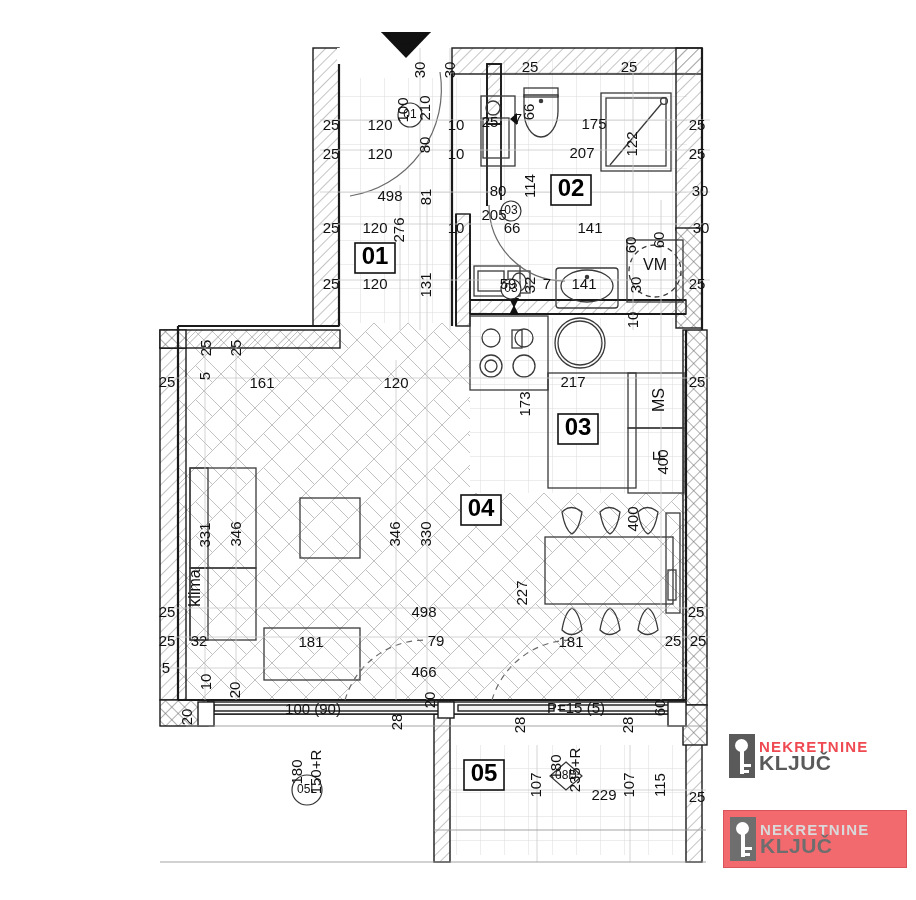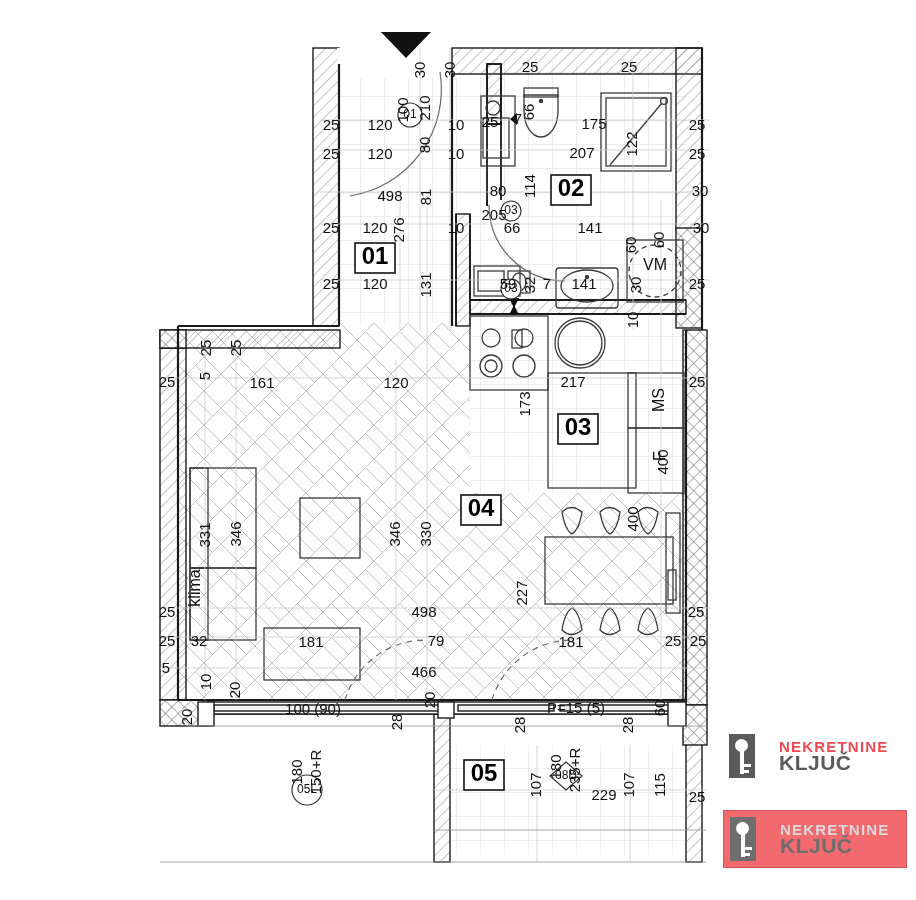--- a/index.html
+++ b/index.html
@@ -3,21 +3,21 @@
 <meta charset="utf-8">
 <style>
   html,body{margin:0;padding:0;background:#fff;}
   body{width:916px;height:900px;font-family:"Liberation Sans",sans-serif;overflow:hidden;}
   #stage{position:relative;width:916px;height:900px;background:#ffffff;}
   svg#plan{position:absolute;left:0;top:0;width:916px;height:900px;}
 
   .wm{position:absolute;box-sizing:border-box;}
   .wm-inner{display:flex;align-items:center;height:100%;padding:0 6px;}
   .wm-key{flex:0 0 auto;width:26px;height:44px;position:relative;margin-right:4px;}
-  .wm-text{display:flex;flex-direction:column;justify-content:flex-end;line-height:1;margin-left:20px;}
+  .wm-text{display:flex;flex-direction:column;justify-content:flex-end;line-height:1;}
   .wm-top{font-weight:bold;letter-spacing:1.2px;font-size:15px;}
   .wm-bot{font-weight:bold;letter-spacing:0.5px;font-size:21px;margin-top:-2px;}
 
   .wm1{left:723px;top:728px;width:184px;height:56px;background:#ffffff;}
   .wm1 .wm-top{color:#ef4a52;}
   .wm1 .wm-bot{color:#5a5a5a;}
   .wm1 .kbox{background:#5a5a5a;}
   .wm2{left:723px;top:810px;width:184px;height:58px;background:#f2696e;border:1px solid #d8545a;}
   .wm2 .wm-top{color:#d9d9d9;}
   .wm2 .wm-bot{color:#6e6e6e;}

